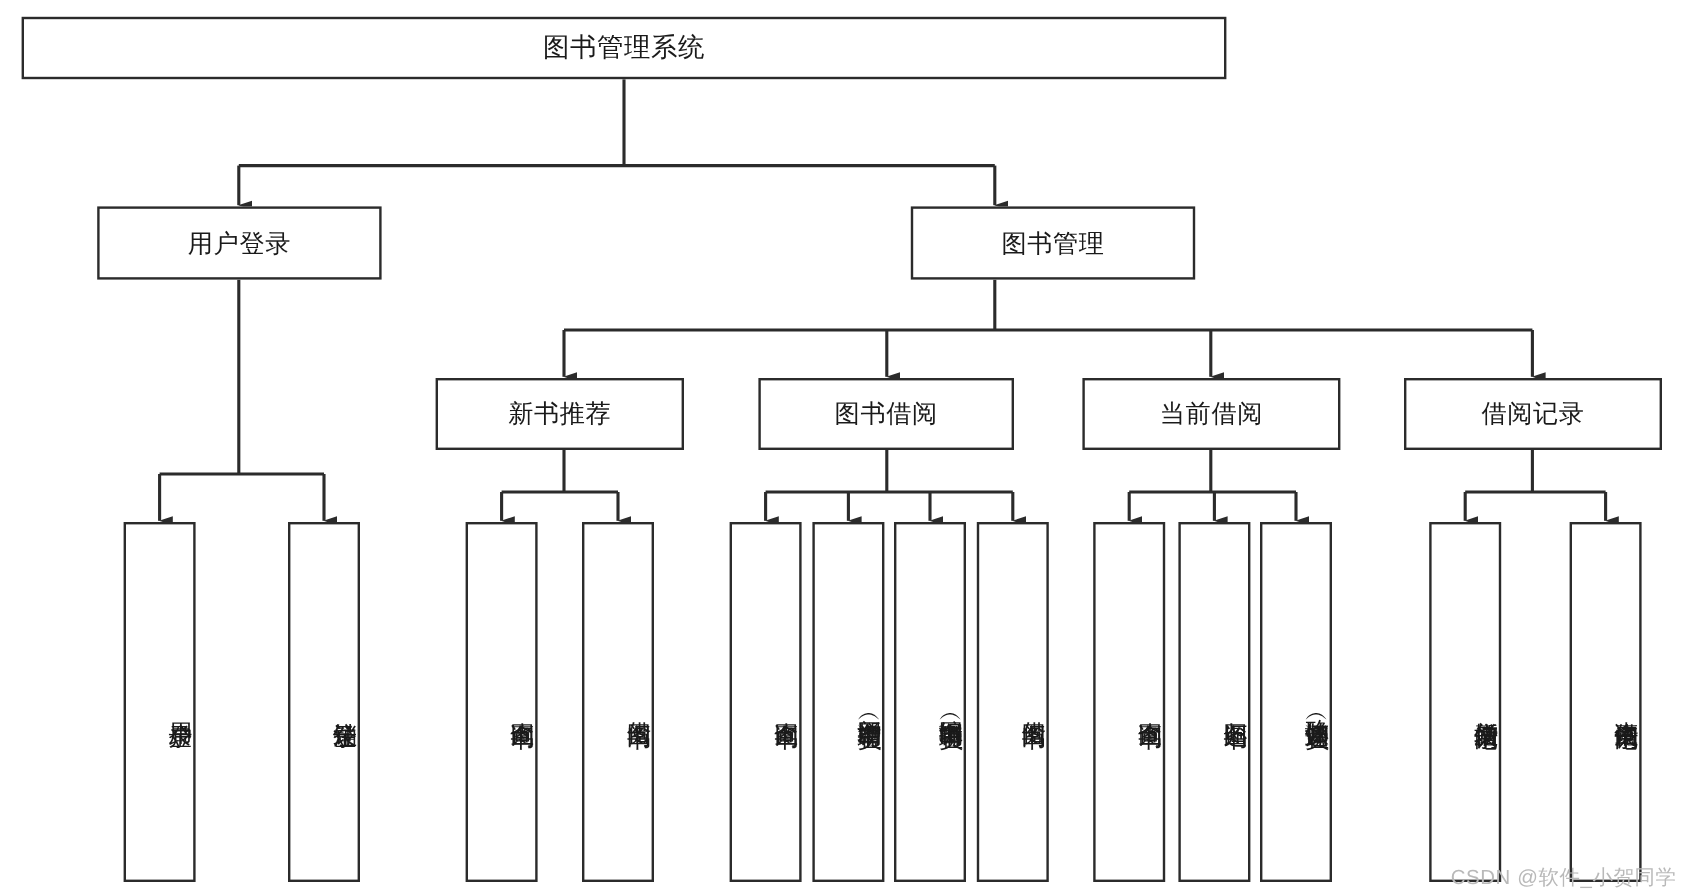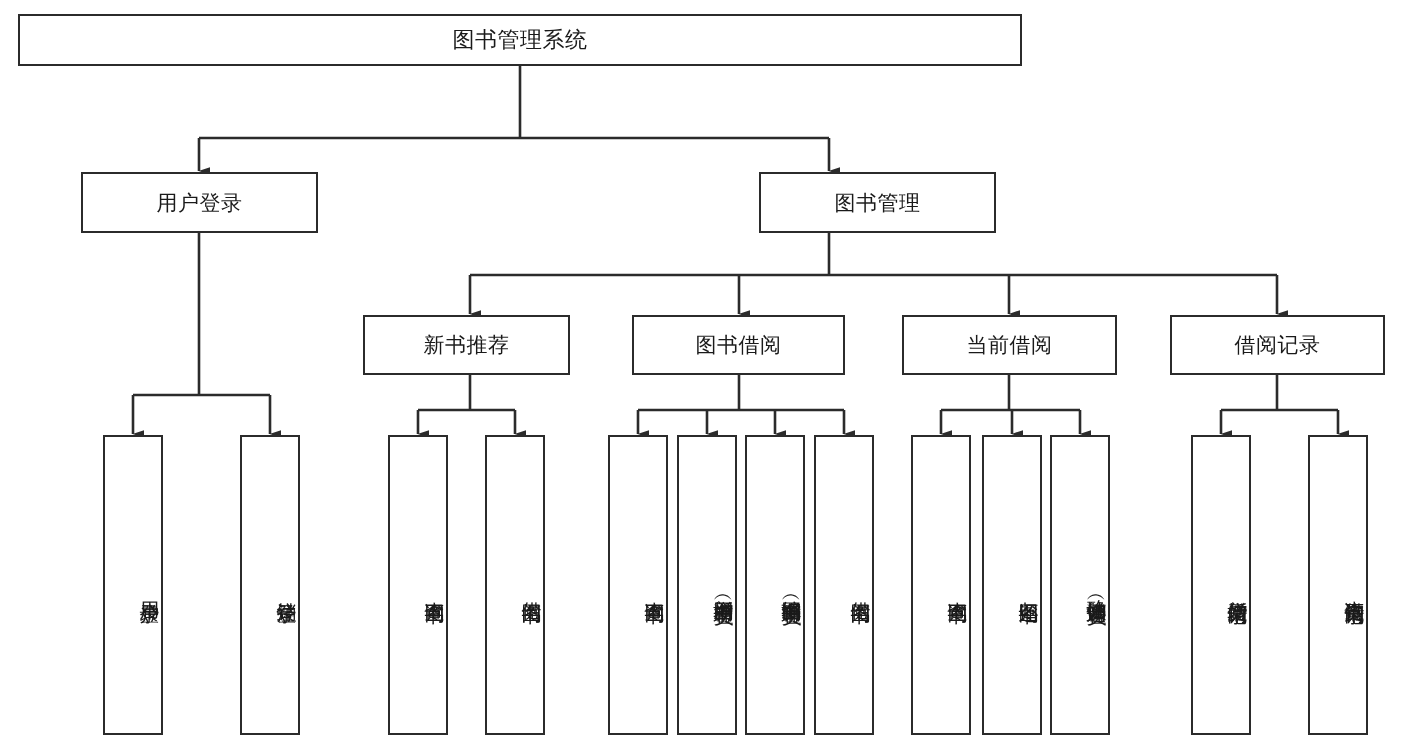--- a/index.html
+++ b/index.html
@@ -171,14 +171,15 @@
         <span class="leaf-text">确认归还（管理员）</span>
       </div>
       <div class="node node-leaf" style="left: 1191px; top: 435px; width: 60px; height: 300px;">
         <span class="leaf-text">新增借阅记录</span>
       </div>
       <div class="node node-leaf" style="left: 1308px; top: 435px; width: 60px; height: 300px;">
         <span class="leaf-text">查询借阅记录</span>
       </div>
     </div>
 
+  <div class="watermark">CSDN @软件_小贺同学</div>
 
 </div>
 
 </body></html>

